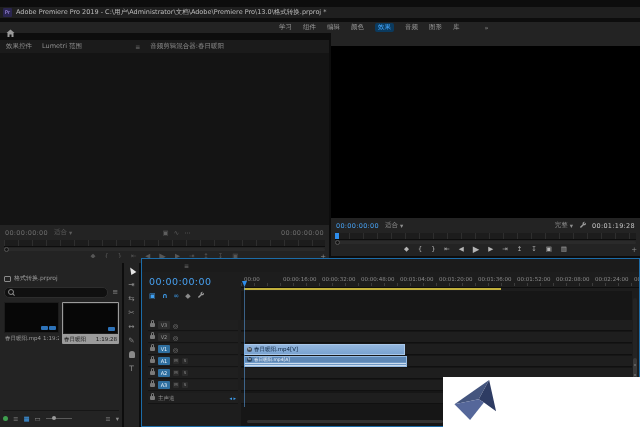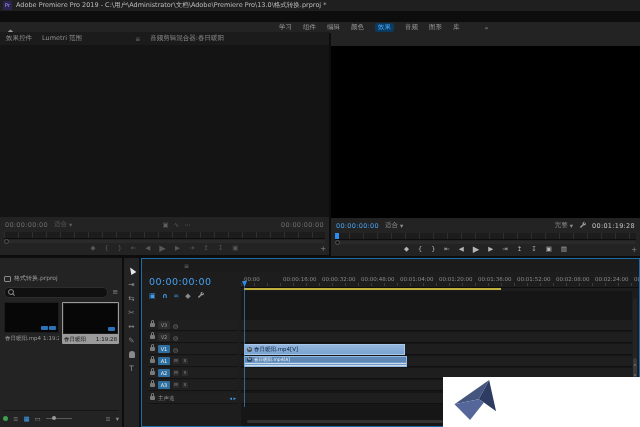--- a/index.html
+++ b/index.html
@@ -2,39 +2,39 @@
 <html><head>
 <meta charset="utf-8">
 <style>
   html,body{margin:0;padding:0;background:#000;}
   .app{position:relative;width:640px;height:427px;background:#0d0d0d;overflow:hidden;
        font-family:"DejaVu Sans","Liberation Sans",sans-serif;color:#c8c8c8;
        -webkit-font-smoothing:antialiased;}
   .abs{position:absolute;}
 
   
-  .titlebar{left:0;top:0;width:640px;height:11px;background:#1f1f1f;display:flex;align-items:center;gap:4px;padding:0 3px;box-sizing:border-box;}
+  .titlebar{left:0;top:7px;width:640px;height:11px;background:#1f1f1f;display:flex;align-items:center;gap:4px;padding:0 3px;box-sizing:border-box;}
   .appicon{width:9px;height:9px;background:#2a2550;color:#b9a0ff;font-size:5px;line-height:9px;text-align:center;border-radius:1px;flex:0 0 auto;}
   .title-text{font-size:6.5px;color:#bdbdbd;white-space:nowrap;overflow:hidden;}
   .menubar{left:0;top:11px;width:640px;height:11px;background:#272727;display:flex;align-items:center;gap:9px;padding:0 6px;box-sizing:border-box;font-size:6.5px;color:#cfcfcf;}
   .menubar span{white-space:nowrap;}
   .wsbar{left:0;top:22px;width:640px;height:11px;background:#232323;}
   .home{left:6px;top:1px;}
   .ws-tabs{left:279px;top:0;height:11px;display:flex;align-items:center;gap:11px;font-size:6.5px;color:#9a9a9a;white-space:nowrap;}
   .ws-tab.active{color:#45a8ff;background:#0b3a5e;border-radius:2px;padding:0 3px;}
   .ws-more{margin-left:14px;color:#8a8a8a;}
 
   
   .panel{background:#232323;}
   .tabbar{position:absolute;left:0;top:0;right:0;height:13px;background:#1b1b1b;display:flex;align-items:center;gap:10px;padding:0 6px;font-size:6.5px;color:#8f8f8f;white-space:nowrap;overflow:hidden;}
   .tab.active{color:#e4e4e4;margin-top:40px;}
   .pmenu{color:#777;font-size:6px;}
 
   
-  .src-panel{left:0;top:32px;width:329px;height:223px;}
+  .src-panel{left:0;top:40px;width:329px;height:223px;}
   .prog-panel{left:331px;top:33px;width:309px;height:223px;}
   .viewer{position:absolute;left:0;top:13px;right:0;height:172px;}
   .src-viewer{background:#141414;}
   .prog-viewer{background:#000;}
   .mon-controls{position:absolute;left:0;right:0;bottom:24px;height:13px;display:flex;align-items:center;gap:6px;padding:0 5px;font-size:6.5px;}
   .tc{letter-spacing:.3px;}
   .tc-blue{color:#47a0f0;}
   .tc-gray{color:#6d6d6d;}
   .tc-white{color:#c6c6c6;}
   .dd{display:flex;align-items:center;gap:2px;color:#8f8f8f;}

